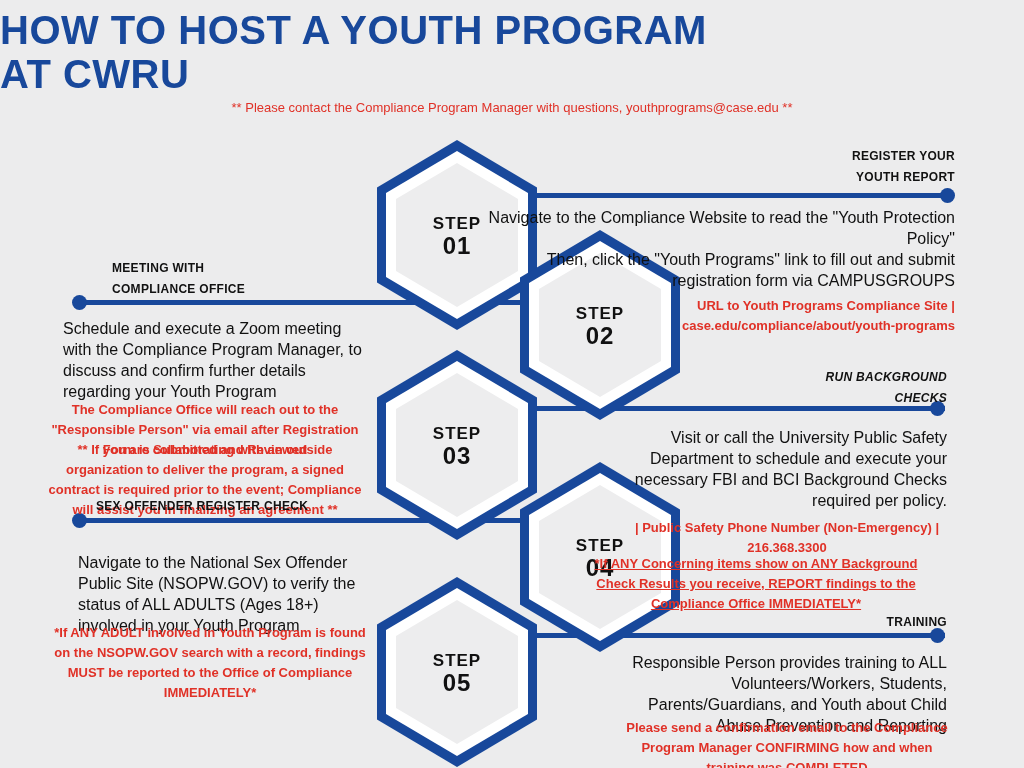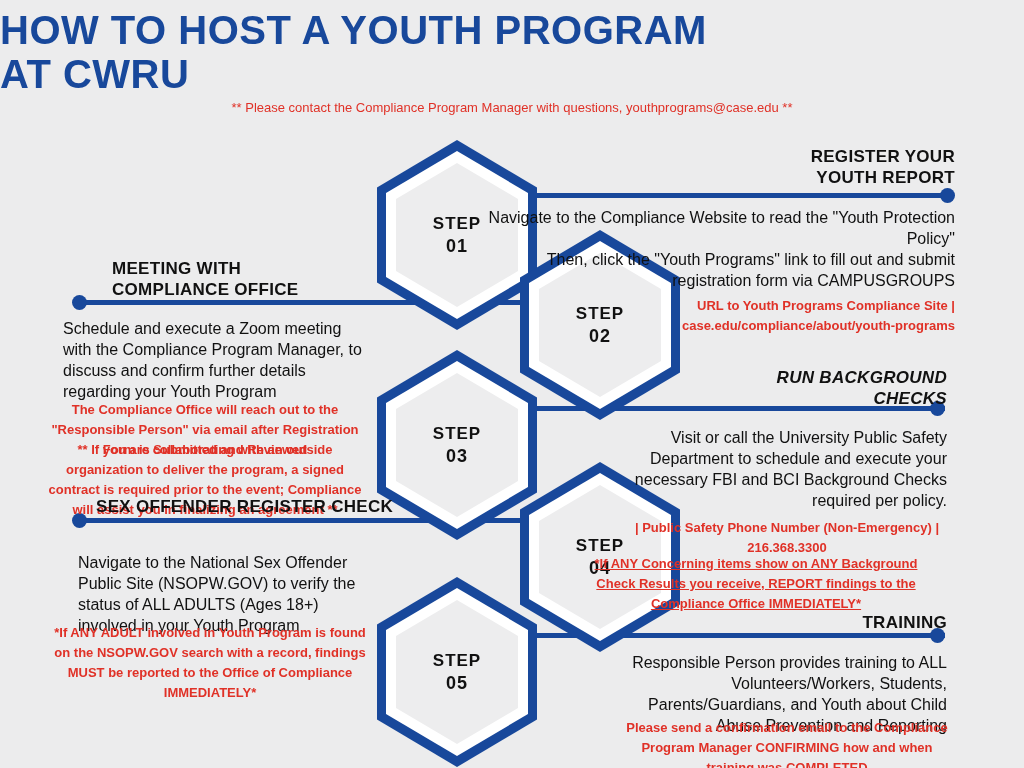--- a/index.html
+++ b/index.html
@@ -40,24 +40,24 @@
   .hex-in2{
     position:absolute;left:19px;top:23px;width:122px;height:144px;
     background:#ededee;
     clip-path:polygon(50% 0%, 100% 25%, 100% 75%, 50% 100%, 0% 75%, 0% 25%);
   }
   .hex-label{
     position:absolute;left:0;top:0;width:160px;height:190px;
     display:flex;flex-direction:column;align-items:center;justify-content:center;
     font-weight:bold;color:#111;font-size:17px;line-height:22px;letter-spacing:1px;
   }
-  .hex-label .num{font-size:18px;}
+  .hex-label .num{font-size:24px;}
 
   .head{
-    position:absolute;color:#111;font-weight:bold;font-size:17px;line-height:21px;
+    position:absolute;color:#111;font-weight:bold;font-size:12px;line-height:21px;
     letter-spacing:0.3px;
   }
   .body-txt{
     position:absolute;color:#111;font-size:16px;line-height:21px;
   }
   .note{
     position:absolute;color:#e03127;font-size:13px;line-height:20px;font-weight:bold;
   }
   .r{text-align:right;}
   .c{text-align:center;}

